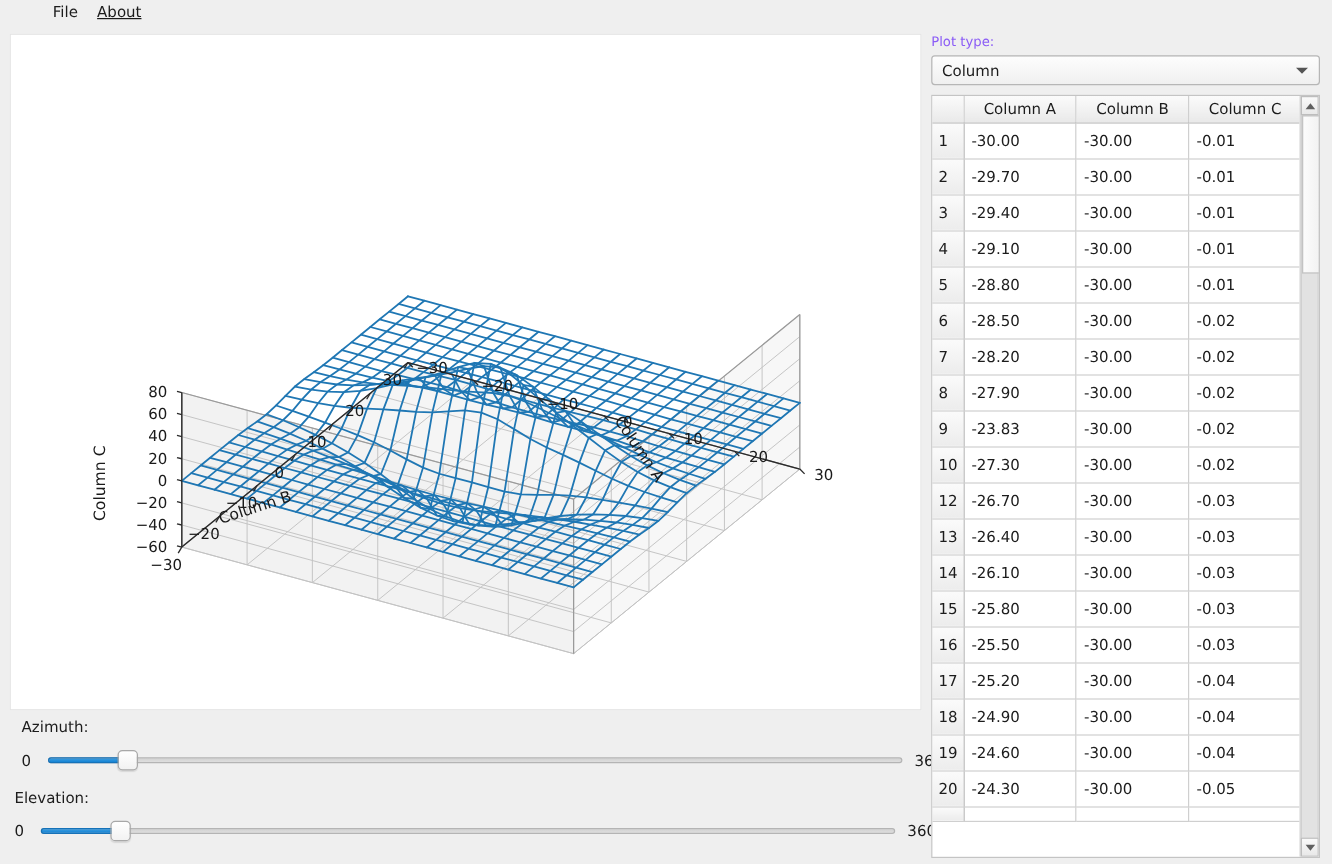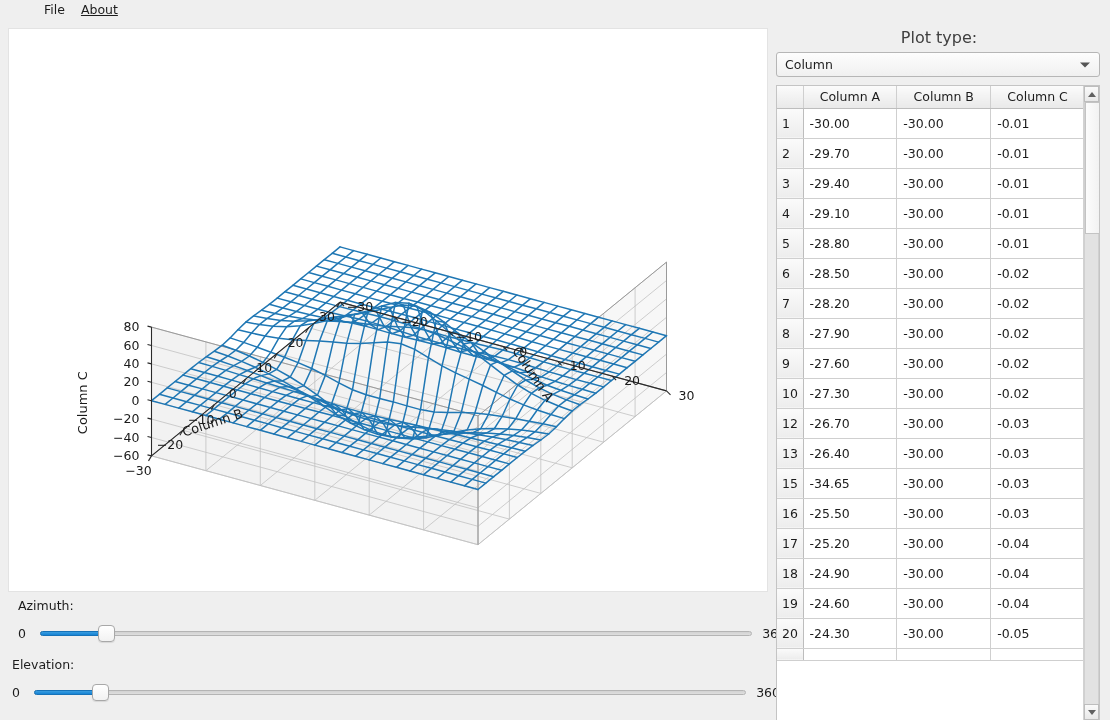--- a/index.html
+++ b/index.html
@@ -79,23 +79,22 @@
     border: 1px solid #a8a8a8;
     box-shadow: 0 1px 1px rgba(0,0,0,0.10);
   }
 
   
   .right-panel {
     position: absolute; left: 776px; top: 28px;
     width: 326px; height: 684px;
   }
   .plot-type-label {
-    font-size: 16px; color: #404040;
+    font-size: 11px; color: #8b5cf6;
     margin-bottom: 5px;
-    text-align: center;
   }
   .combo {
     position: relative;
     width: 324px; height: 25px;
     background: linear-gradient(#fdfdfd, #f0f0f0);
     border: 1px solid #b6b6b6;
     border-radius: 3px;
     display: flex; align-items: center;
     padding-left: 8px;
     font-size: 12.5px; color: #1c1c1c;
@@ -468,21 +467,21 @@
                 <td class="cell">-0.02</td>
               </tr>
               <tr>
                 <td class="rowhdr">8</td>
                 <td class="cell">-27.90</td>
                 <td class="cell">-30.00</td>
                 <td class="cell">-0.02</td>
               </tr>
               <tr>
                 <td class="rowhdr">9</td>
-                <td class="cell">-27.60</td>
+                <td class="cell">-23.83</td>
                 <td class="cell">-30.00</td>
                 <td class="cell">-0.02</td>
               </tr>
               <tr>
                 <td class="rowhdr">10</td>
                 <td class="cell">-27.30</td>
                 <td class="cell">-30.00</td>
                 <td class="cell">-0.02</td>
               </tr>
               <tr>
@@ -491,22 +490,28 @@
                 <td class="cell">-30.00</td>
                 <td class="cell">-0.03</td>
               </tr>
               <tr>
                 <td class="rowhdr">13</td>
                 <td class="cell">-26.40</td>
                 <td class="cell">-30.00</td>
                 <td class="cell">-0.03</td>
               </tr>
               <tr>
+                <td class="rowhdr">14</td>
+                <td class="cell">-26.10</td>
+                <td class="cell">-30.00</td>
+                <td class="cell">-0.03</td>
+              </tr>
+              <tr>
                 <td class="rowhdr">15</td>
-                <td class="cell">-34.65</td>
+                <td class="cell">-25.80</td>
                 <td class="cell">-30.00</td>
                 <td class="cell">-0.03</td>
               </tr>
               <tr>
                 <td class="rowhdr">16</td>
                 <td class="cell">-25.50</td>
                 <td class="cell">-30.00</td>
                 <td class="cell">-0.03</td>
               </tr>
               <tr>

